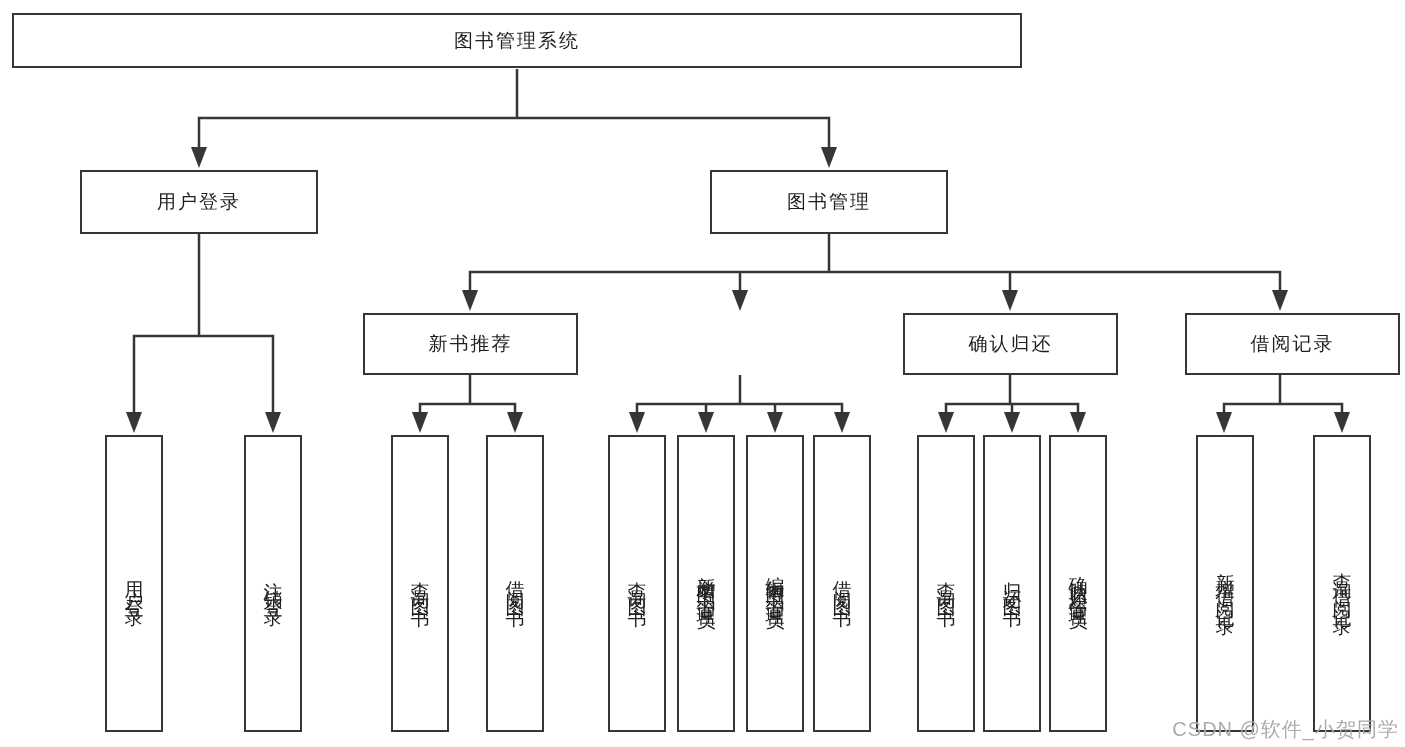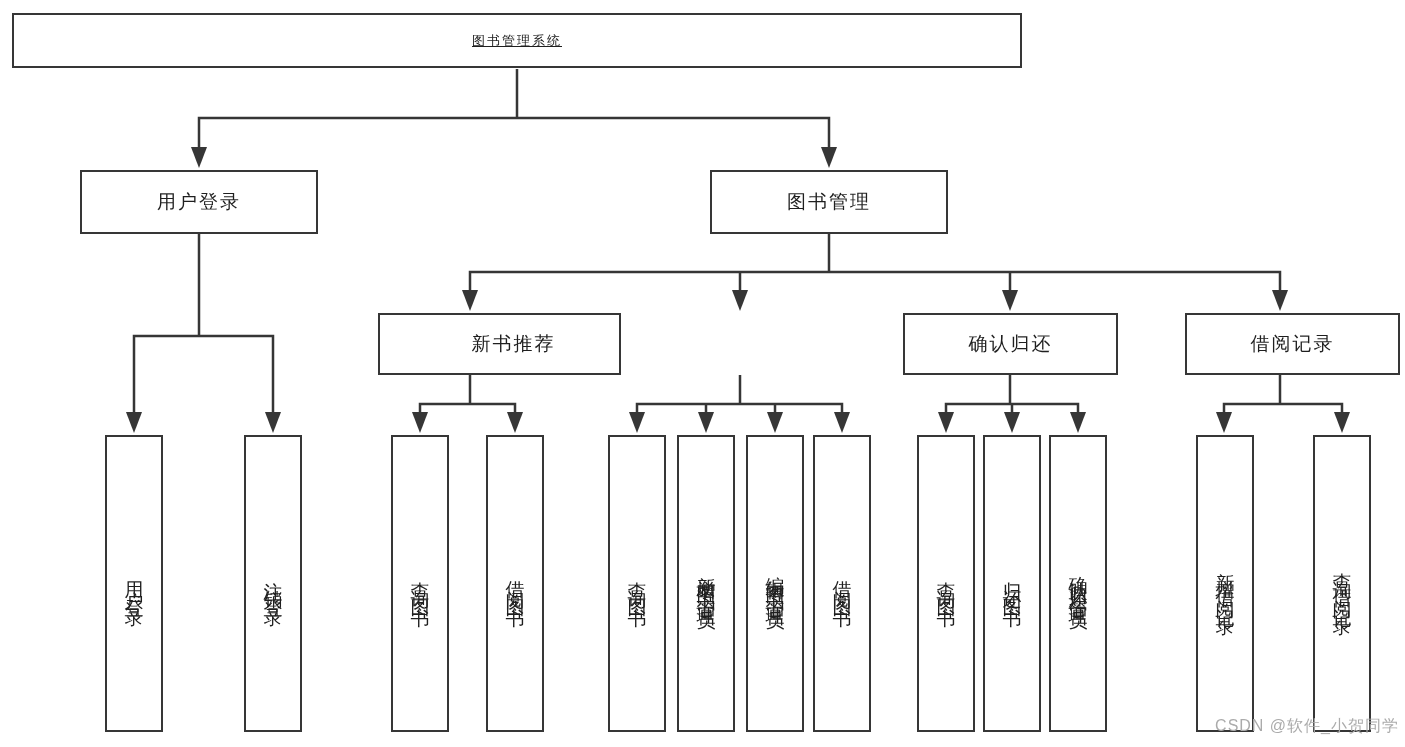--- a/index.html
+++ b/index.html
@@ -10,34 +10,34 @@
   #connectors{position:absolute;left:0;top:0;width:1405px;height:747px;}
   .node{
     position:absolute;border:2px solid #363636;background:#ffffff;
     display:flex;align-items:center;justify-content:center;
     color:#1f1f1f;font-size:19px;letter-spacing:2px;box-sizing:content-box;
   }
   .vnode{
     writing-mode:vertical-rl;text-orientation:mixed;
     letter-spacing:9px;font-size:19px;
   }
-  .root{left:12px;top:13px;width:1006px;height:51px;font-size:13px;text-decoration:underline;}
+  .root{left:12px;top:13px;width:1006px;height:51px;font-size:19px;}
   .n-user{left:80px;top:170px;width:234px;height:60px;}
   .n-mgmt{left:710px;top:170px;width:234px;height:60px;}
   .lv2{top:313px;width:211px;height:58px;}
-  .lv2.b1{left:378px;padding-left:28px;} .lv2.b2{left:633px;} .lv2.b3{left:903px;} .lv2.b4{left:1173px;margin-left:12px;}
+  .lv2.b1{left:363px;} .lv2.b2{left:633px;} .lv2.b3{left:903px;} .lv2.b4{left:1173px;margin-left:12px;}
   .leaf{top:435px;width:54px;height:293px;}
   .lf1{left:105px;}  .lf2{left:244px;}
   .lf3{left:391px;}  .lf4{left:486px;}
   .lf5{left:608px;}  .lf6{left:677px;}  .lf7{left:746px;}  .lf8{left:813px;}
   .lf9{left:917px;}  .lf10{left:983px;} .lf11{left:1049px;}
   .lf12{left:1196px;}.lf13{left:1313px;}
   .tight{letter-spacing:5px;}
   .watermark{
-    position:absolute;right:6px;top:716px;color:#ababab;font-size:16px;
+    position:absolute;right:6px;top:716px;color:#ababab;font-size:20px;
     letter-spacing:1px;z-index:5;
   }
 </style>
 </head>
 <body>
 
 <div id="stage">
 
   <svg id="connectors" viewBox="0 0 1405 747" xmlns="http://www.w3.org/2000/svg">
     <g stroke="#363636" stroke-width="2.5" fill="none">

